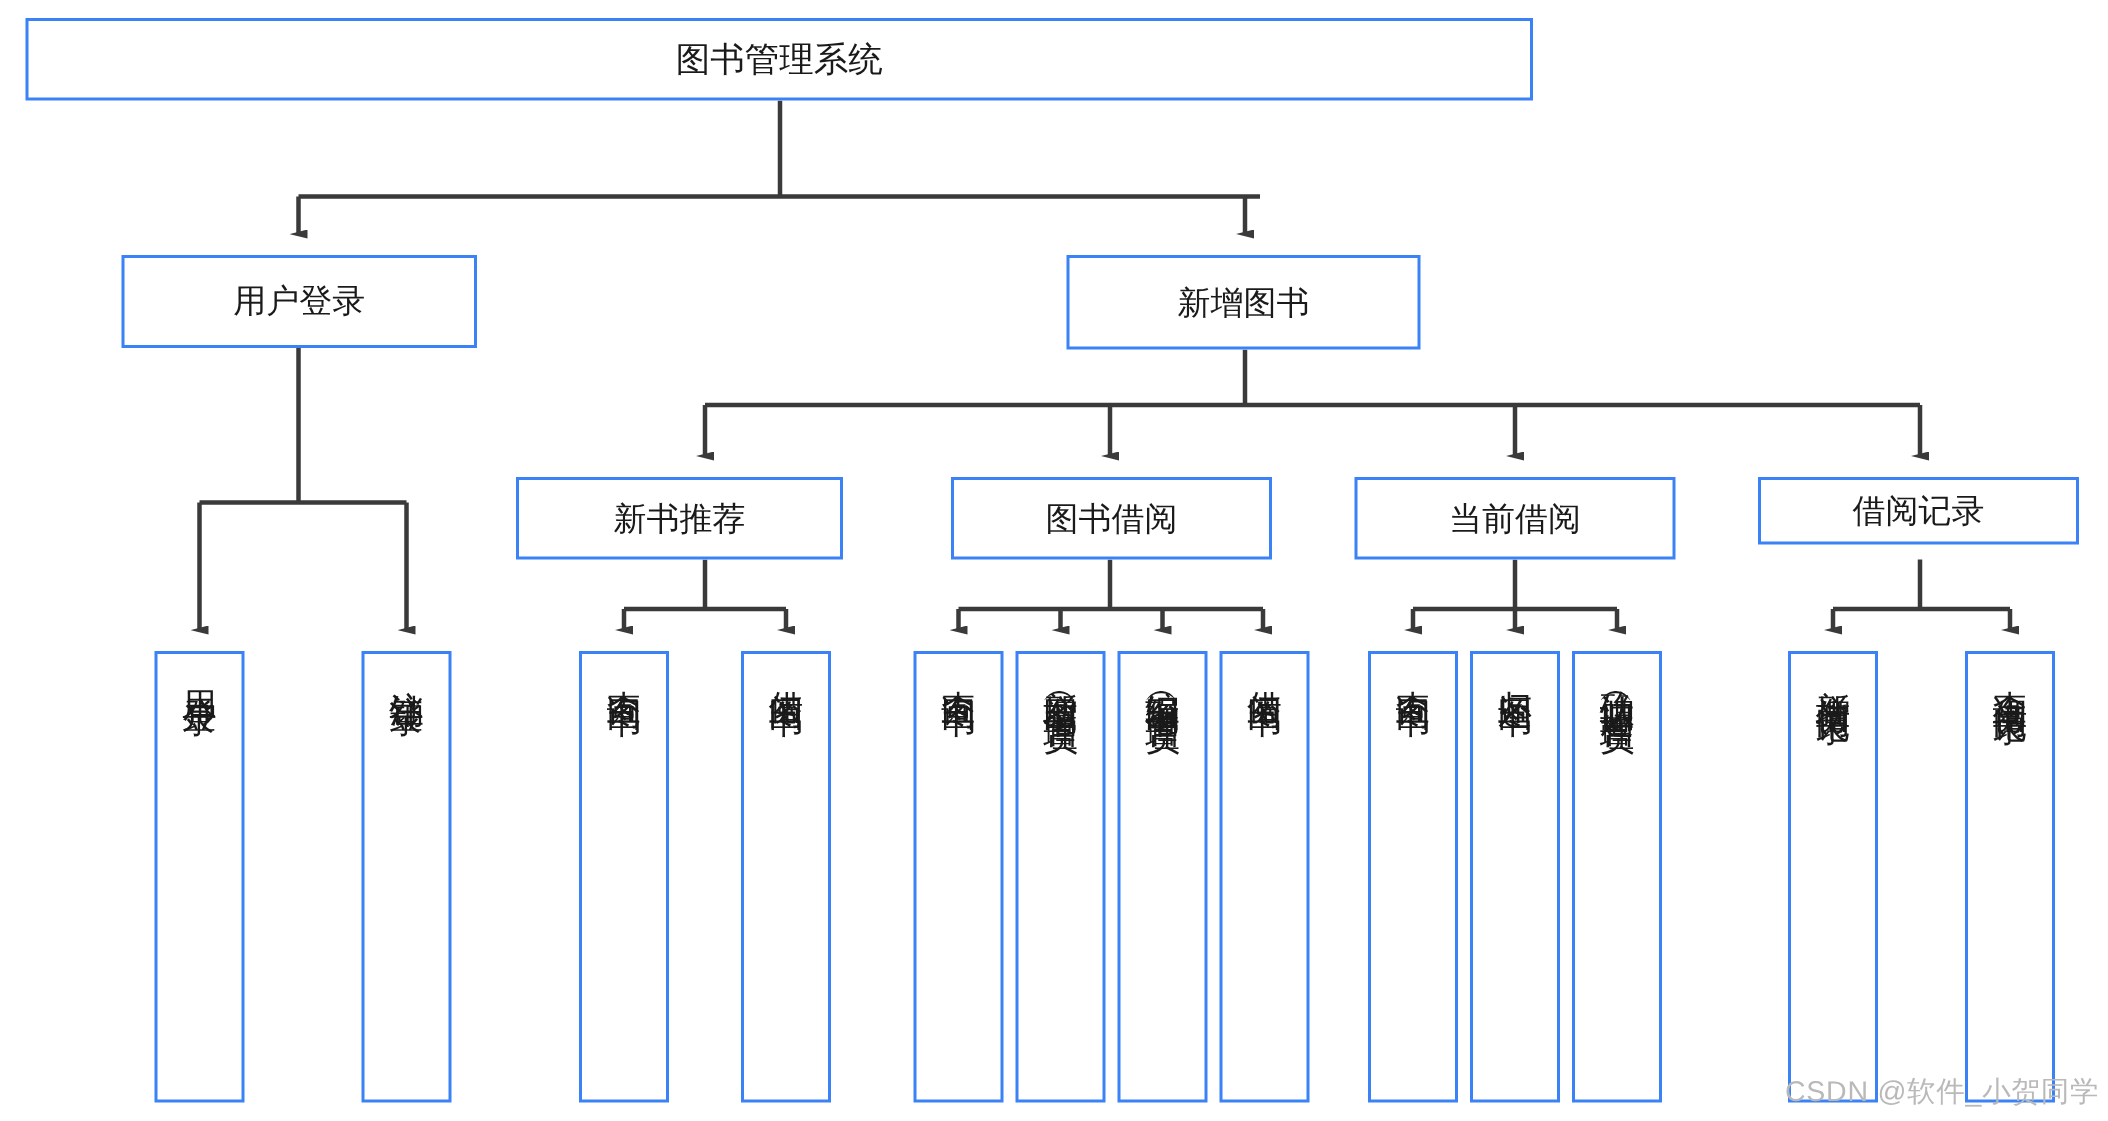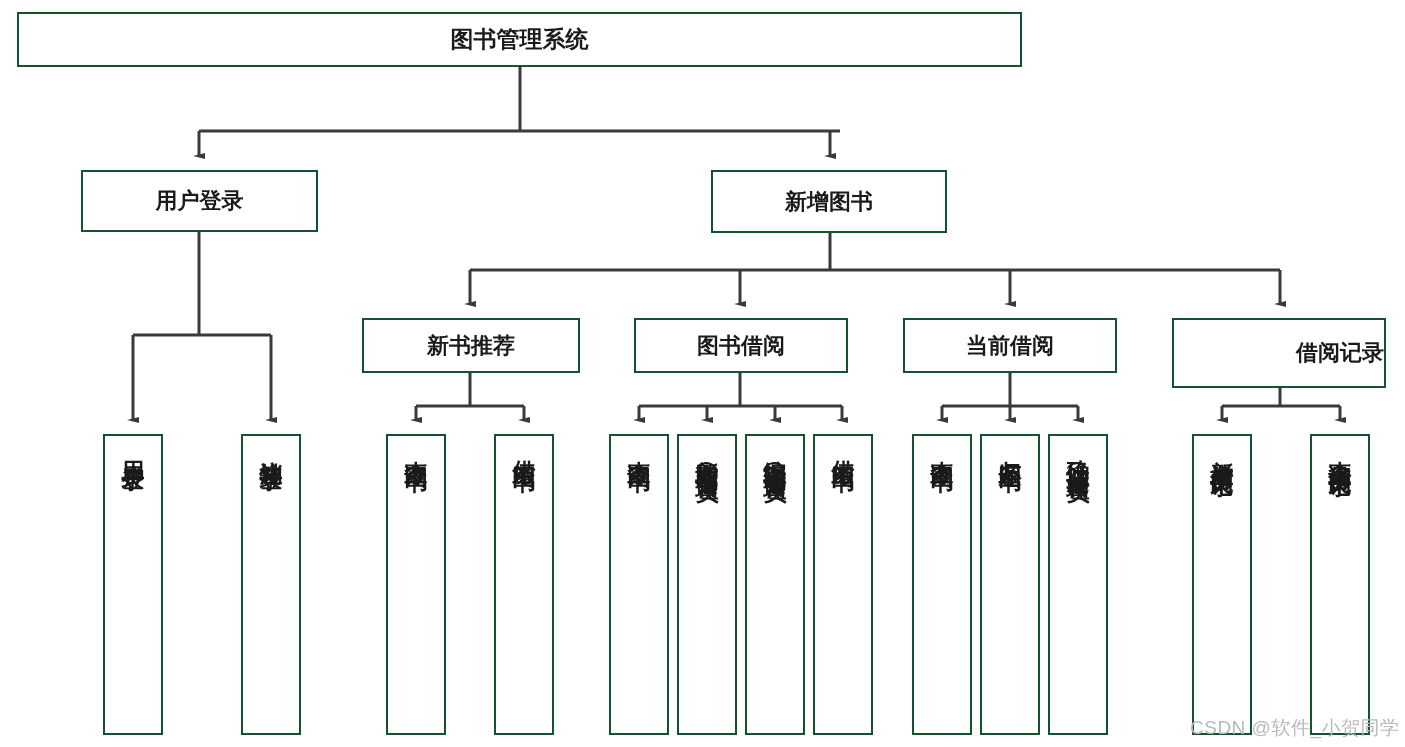--- a/index.html
+++ b/index.html
@@ -22,26 +22,25 @@
     left: 0;
     top: 0;
     width: 1405px;
     height: 747px;
     pointer-events: none;
   }
   .node {
     position: absolute;
     box-sizing: border-box;
     background: #ffffff;
-    border: 2px solid #14532d;
+    border: 2px solid #3b82f6;
     display: flex;
     align-items: center;
     justify-content: center;
     color: #1a1a1a;
-    font-weight: bold;
   }
   .node-label {
     display: block;
     text-align: center;
     line-height: 1.18;
     white-space: nowrap;
   }
   .node.horiz .node-label {
     font-size: 22px;
   }
@@ -126,30 +125,30 @@
     <span class="node-label">图书管理系统</span>
   </div>
 
   <div class="node horiz" style="left:81px; top:170px; width:237px; height:62px;">
     <span class="node-label">用户登录</span>
   </div>
   <div class="node horiz" style="left:711px; top:170px; width:236px; height:63px;">
     <span class="node-label">新增图书</span>
   </div>
 
-  <div class="node horiz" style="left:362px; top:318px; width:218px; height:55px;">
+  <div class="node horiz" style="left:344px; top:318px; width:218px; height:55px;">
     <span class="node-label">新书推荐</span>
   </div>
   <div class="node horiz" style="left:903px; top:318px; width:214px; height:55px;">
     <span class="node-label">当前借阅</span>
   </div>
   <div class="node horiz" style="left:634px; top:318px; width:214px; height:55px;">
     <span class="node-label">图书借阅</span>
   </div>
-  <div class="node horiz" style="left:1172px; top:318px; width:214px; height:70px;justify-content:flex-end;">
+  <div class="node horiz" style="left:1172px; top:318px; width:214px; height:45px;">
     <span class="node-label">借阅记录</span>
   </div>
 
   <div class="node vert" style="left:103px; top:434px; width:60px; height:301px;">
     <span class="node-label">用户登录</span>
   </div>
   <div class="node vert" style="left:241px; top:434px; width:60px; height:301px;">
     <span class="node-label">注销登录</span>
   </div>
 

